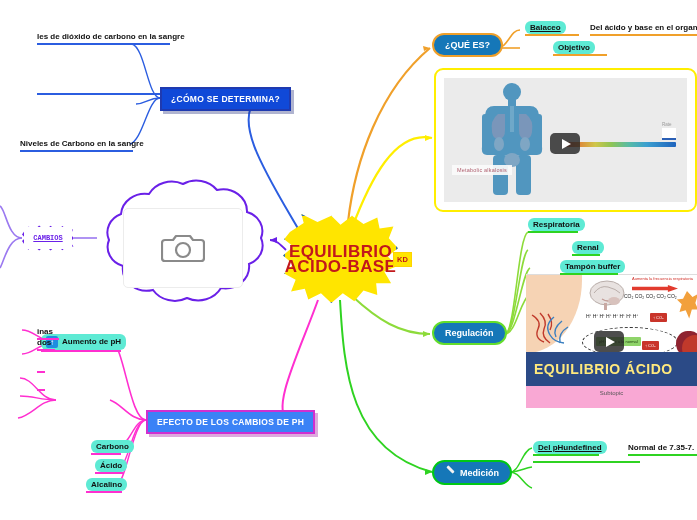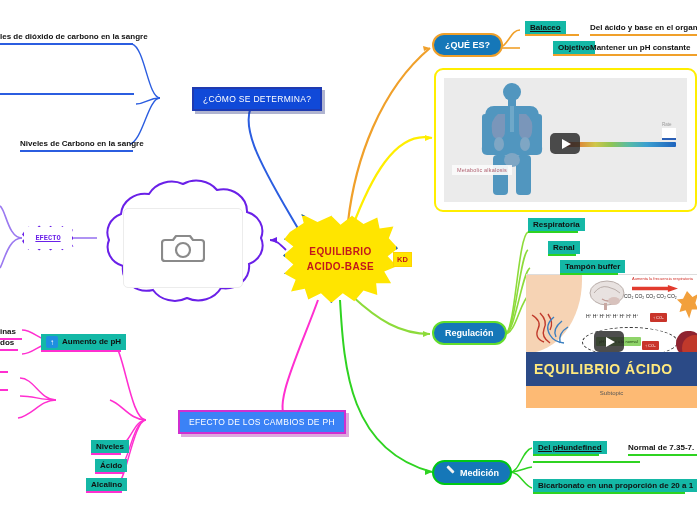--- a/index.html
+++ b/index.html
@@ -39,21 +39,21 @@
       88% 64%, 94% 77%, 81% 77%, 82% 90%, 70% 85%, 62% 97%, 52% 88%,
       42% 99%, 33% 88%, 22% 95%, 19% 83%, 7% 86%, 11% 73%, 1% 66%,
       9% 56%, 0% 46%, 9% 36%, 1% 28%
     );
   }
   .central .label {
     position: relative;
     z-index: 2;
     color: #c2181b;
     font-weight: bold;
-    font-size: 10px;
+    font-size: 17px;
     line-height: 15px;
     text-align: center;
     letter-spacing: .4px;
   }
   .kd-badge {
     position: absolute;
     left: 393px; top: 252px;
     background: #ffe500;
     color: #c2181b;
     font-size: 7.5px;
@@ -79,25 +79,24 @@
   .pill.que-es   { left: 432px; top: 33px;  border: 2px solid #f0a02a; }
   .pill.regul    { left: 432px; top: 321px; border: 2px solid #63dd2b; }
   .pill.medicion { left: 432px; top: 460px; border: 2px solid #00c814; }
 
   
   .rectnode {
     position: absolute;
     padding: 5px 9px;
     color: #ffffff;
     font-size: 8.5px;
-    font-weight: normal;
+    font-weight: bold;
     white-space: nowrap;
     letter-spacing: .3px;
     z-index: 5;
-    margin-left: 32px;
   }
   .rectnode.determina {
     left: 160px; top: 87px;
     background: #1049d8;
     border: 2px solid #1f3ab0;
     box-shadow: 3px 3px 0 rgba(30,40,120,.35);
   }
   .rectnode.efecto {
     left: 146px; top: 410px;
     background: #3b82f6;
@@ -143,21 +142,21 @@
   }
   .leaf .box {
     display: inline-block;
     padding: 2px 5px 2px 5px;
     background: #e3c79a;
   }
   .leaf .rule {
     height: 2px;
     margin-top: 0px;
   }
-  .leaf.tan .box { background: #14b8a6; }
+  .leaf.tan .box { background: #5eead4; border-radius: 6px; }
   .leaf.plain .box { background: transparent; padding-left: 0; padding-right: 0; }
 
   
   .u-orange .rule { background: #f0a02a; }
   .u-green  .rule { background: #2fd321; }
   .u-blue   .rule { background: #2b5de0; }
   .u-pink   .rule { background: #ff2fd0; }
 
   .leaf .box.underlined-txt { text-decoration: underline; }
 
@@ -258,21 +257,21 @@
   }
   .ph-marker-lbl {
     position: absolute; left: 218px; top: 44px;
     font-size: 4.5px; color: #999999;
   }
 
   
   .videocard.v2 {
     left: 526px; top: 274px; width: 171px; height: 134px;
     border: none; border-radius: 0; padding: 0;
-    background: #fdba74;
+    background: #f9a8d4;
     border-top: 1px solid #dddddd;
   }
   .v2-thumb {
     position: relative; width: 100%; height: 111px;
     background: #ffffff; overflow: hidden;
   }
   .v2-band {
     position: absolute; left: 0; bottom: 0;
     width: 100%; height: 34px;
     background: #2b4a86;
@@ -353,21 +352,21 @@
     border-radius: 50% 40% 45% 55%;
   }
   .redcircle {
     position: absolute; left: 156px; top: 60px;
     width: 26px; height: 26px;
     background: #c0392b;
     border-radius: 50%;
   }
 
   
-  .leaf.clipped-left { left: 0; }
+  .leaf.clipped-left { left: 0; padding-left: 37px; }
 </style>
 </head>
 <body>
 
 <div id="canvas">
 
   <svg class="links" viewBox="0 0 697 520">
 
     <path d="M348,222 C355,160 380,90 430,48" stroke="#f0a02a" stroke-width="2.2" fill="none"></path>
     <path d="M430,48 l-7,-2 l1,5 z" fill="#f0a02a"></path>
@@ -438,24 +437,20 @@
     <div class="rule" style="width:54px;"></div>
   </div>
   <div class="leaf plain u-orange" style="left:590px; top:21px;">
     <span class="box">Del ácido y base en el organis</span>
     <div class="rule" style="width:108px;"></div>
   </div>
 
   <div class="leaf tan u-orange" style="left:525px; top:41px;padding-left:28px;">
     <span class="box">Objetivo</span>
     <div class="rule" style="width:54px;"></div>
-  </div>
-  <div class="leaf plain u-orange" style="left:590px; top:41px;">
-    <span class="box">Mantener un pH constante</span>
-    <div class="rule" style="width:108px;"></div>
   </div>
 
   <div class="videocard v1">
     <div class="thumb">
       <svg viewBox="0 0 247 128" width="247" height="128">
         <g fill="#5196bf">
           <circle cx="68" cy="14" r="9"></circle>
           <rect x="64" y="22" width="8" height="6"></rect>
           <path d="M50,28 h36 q8,0 9,9 l3,32 q1,8 -5,8 h-50 q-6,0 -5,-8 l3,-32 q1,-9 9,-9 z"></path>
           <rect x="38" y="36" width="7" height="38" rx="3"></rect>
@@ -493,21 +488,21 @@
   <div class="leaf plain u-blue clipped-left" style="top:93px;">
     <div class="rule" style="width:134px;"></div>
   </div>
   <div class="leaf plain u-blue" style="left:20px; top:137px;">
     <span class="box">Niveles de Carbono en la sangre</span>
     <div class="rule" style="width:113px;"></div>
   </div>
 
   <div class="equipo-wrap">
     <div class="burst"></div>
-    <div class="etxt">EFECTO</div>
+    <div class="etxt">CAMBIOS</div>
   </div>
 
   <div class="cloud">
     <svg viewBox="0 0 172 160">
       <path d="M52,26 a26,24 0 0 1 34,-10 a26,24 0 0 1 34,6 a24,22 0 0 1 30,22
                a22,20 0 0 1 14,26 a22,20 0 0 1 -12,26 a24,22 0 0 1 -28,24
                a26,24 0 0 1 -34,10 a26,24 0 0 1 -34,-8 a24,22 0 0 1 -30,-24
                a22,20 0 0 1 -14,-26 a22,20 0 0 1 12,-26 a24,22 0 0 1 28,-20 z" fill="#ffffff" stroke="#6a20e8" stroke-width="2"></path>
     </svg>
   </div>
@@ -523,21 +518,21 @@
   </div>
 
   <div class="leaf tan u-pink" style="left:41px; top:334px;">
     <span class="box">
       <span class="chip-icon">↑</span><span>Aumento de pH</span>
     </span>
     <div class="rule" style="width:80px;"></div>
   </div>
 
   <div class="leaf tan u-pink" style="left:91px; top:440px;">
-    <span class="box">Niveles</span>
+    <span class="box">Carbono</span>
     <div class="rule" style="width:30px;"></div>
   </div>
   <div class="leaf tan u-pink" style="left:95px; top:459px;">
     <span class="box">Ácido</span>
     <div class="rule" style="width:28px;"></div>
   </div>
   <div class="leaf tan u-pink" style="left:86px; top:478px;">
     <span class="box">Alcalino</span>
     <div class="rule" style="width:36px;"></div>
   </div>
@@ -558,21 +553,21 @@
   </div>
 
   <div class="pill regul">
     <span>Regulación</span>
   </div>
 
   <div class="leaf tan u-green" style="left:528px; top:218px;">
     <span class="box">Respiratoria</span>
     <div class="rule" style="width:50px;"></div>
   </div>
-  <div class="leaf tan u-green" style="left:504px; top:241px;padding-left:44px;">
+  <div class="leaf tan u-green" style="left:528px; top:241px;padding-left:44px;">
     <span class="box">Renal</span>
     <div class="rule" style="width:28px;"></div>
   </div>
   <div class="leaf tan u-green" style="left:528px; top:260px;padding-left:32px;">
     <span class="box">Tampón buffer</span>
     <div class="rule" style="width:58px;"></div>
   </div>
 
   <div class="videocard v2">
     <div class="v2-thumb">
@@ -622,18 +617,14 @@
     <span class="box underlined-txt">Del pHundefined</span>
     <div class="rule" style="width:66px;"></div>
   </div>
   <div class="leaf plain u-green" style="left:628px; top:441px;">
     <span class="box">Normal de 7.35-7.</span>
     <div class="rule" style="width:69px;"></div>
   </div>
   <div class="leaf tan u-green" style="left:533px; top:461px;">
     <div class="rule" style="width:107px;"></div>
   </div>
-  <div class="leaf tan u-green" style="left:533px; top:479px;">
-    <span class="box">Bicarbonato en una proporción de 20 a 1</span>
-    <div class="rule" style="width:152px;"></div>
-  </div>
 
 </div>
 
 </body></html>

